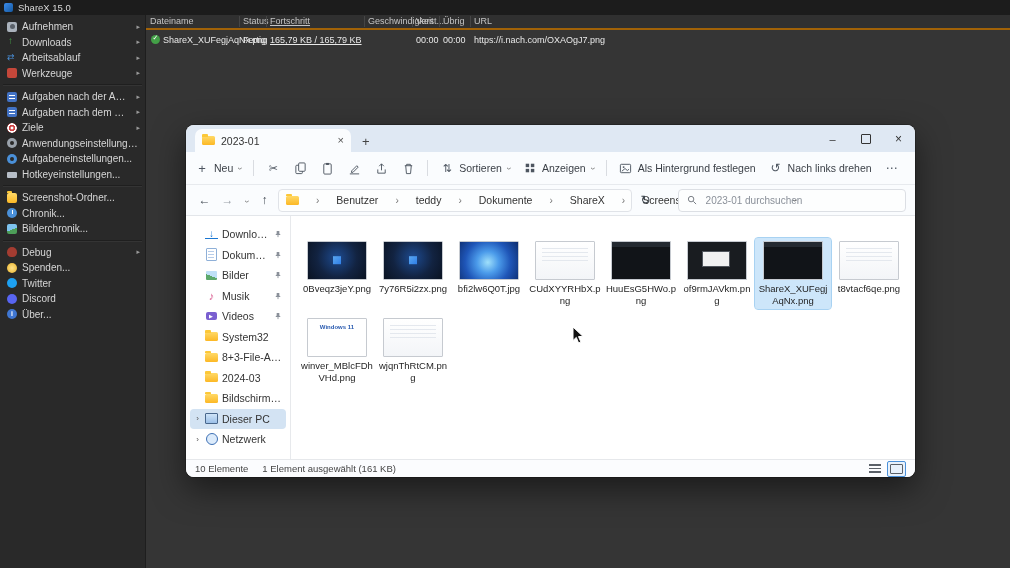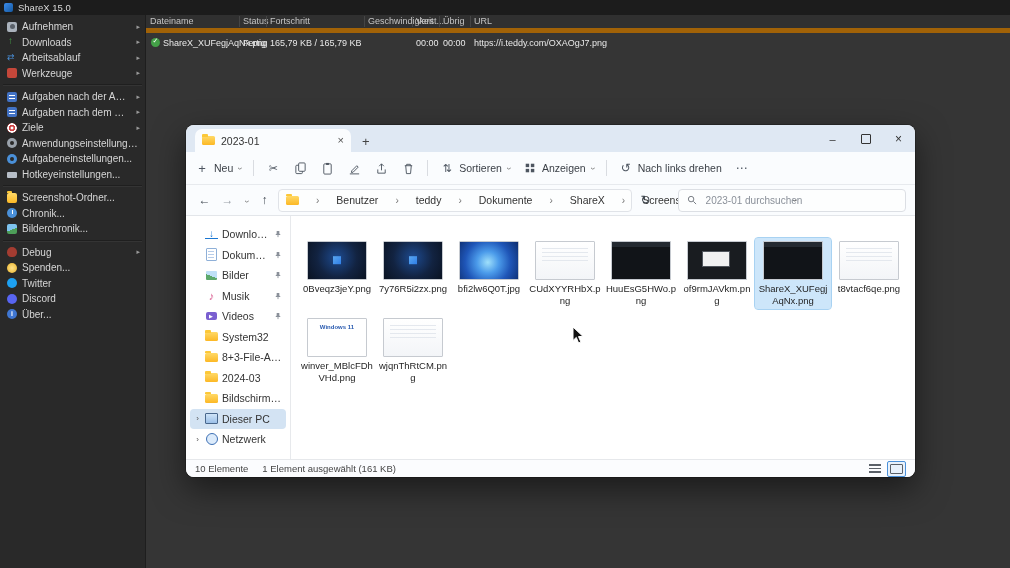--- a/index.html
+++ b/index.html
@@ -46,32 +46,32 @@
   .smi.clock::after{content:"";position:absolute;left:4.5px;top:2px;width:1px;height:3.5px;background:#fff;}
   .smi.image{background:linear-gradient(160deg,#7ec3ef 55%,#4d9e58 55%);}
   .smi.bug{border-radius:50% 50% 42% 42%;background:#a33c31;}
   .smi.coin{border-radius:50%;background:radial-gradient(circle,#ffe28a,#e8b22a);}
   .smi.twitter{border-radius:50%;background:#1da1f2;}
   .smi.discord{border-radius:50%;background:#5865f2;}
   .smi.info{border-radius:50%;background:#3f76d1;}
   .smi.info::after{content:"i";position:absolute;left:4px;top:0.5px;color:#fff;font-size:7px;font-weight:bold;}
 
   .sx-list{position:absolute;left:146px;top:15px;right:0;bottom:0;background:#353535;z-index:0;}
-  .sx-list-header{position:relative;height:13px;background:#303030;border-bottom:5px solid #a16207;
+  .sx-list-header{position:relative;height:13px;background:#303030;border-bottom:2px solid #a16207;
     font-size:9px;color:#c4c4c4;}
   .sx-list-header span{position:absolute;top:1px;white-space:nowrap;}
   .hsep{position:absolute;top:1px;width:1px;height:11px;background:#454545;}
   .sx-row{position:relative;height:14px;margin-top:4px;font-size:9px;color:#e9e9e9;}
   .sx-row span{position:absolute;top:1px;white-space:nowrap;}
   .check-ic{position:absolute;left:5px;top:1px;width:9px;height:9px;border-radius:50%;background:#43a047;}
   .check-ic::after{content:"✓";position:absolute;left:1.5px;top:-1px;color:#fff;font-size:7px;}
 
   
   .c-name{left:4px;} .c-namev{left:17px;}
-  .c-status{left:97px;} .c-prog{left:124px;} .c-speed{left:222px;}
+  .c-status{left:97px;} .c-prog{left:124px;text-decoration:underline;} .c-speed{left:222px;}
   .c-elapsed{left:270px;} .c-left{left:297px;} .c-url{left:328px;}
   .s1{left:93px;} .s2{left:120px;} .s3{left:218px;} .s4{left:266px;} .s5{left:293px;} .s6{left:324px;}
 
   
   .explorer{position:absolute;left:186px;top:125px;width:729px;height:352px;z-index:5;
     border-radius:8px;overflow:hidden;background:#fff;display:flex;flex-direction:column;
     box-shadow:0 12px 32px rgba(0,0,0,.5),0 0 0 1px rgba(20,20,20,.35);}
   .x-tabbar{height:27px;background:#dfe8f3;display:flex;align-items:flex-end;padding-left:9px;position:relative;flex:none;}
   .x-tab{width:142px;height:23px;background:#fafcfe;border-radius:7px 7px 0 0;
     display:flex;align-items:center;gap:6px;padding:0 7px;font-size:10.5px;color:#333;}
@@ -289,21 +289,21 @@
     <i class="hsep s6"></i>
   </div>
   <div class="sx-row">
     <span class="check-ic"></span>
     <span class="c-namev">ShareX_XUFegjAqNx.png</span>
     <span class="c-status">Fertig</span>
     <span class="c-prog">165,79 KB / 165,79 KB</span>
     <span class="c-speed"></span>
     <span class="c-elapsed">00:00</span>
     <span class="c-left">00:00</span>
-    <span class="c-url">https://i.teddy.com/OXAOgJ7.png</span>
+    <span class="c-url">https://i.nach.com/OXAOgJ7.png</span>
   </div>
 </div>
 
 <div class="explorer">
 
   <div class="x-tabbar">
     <div class="x-tab">
       <span class="si si-folder"></span>
       <span class="lbl">2023-01</span>
       <span class="tab-close"></span>
@@ -377,20 +377,30 @@
             <rect x="2" y="2" width="4" height="4" fill="#4d5560"></rect>
             <rect x="8" y="2" width="4" height="4" fill="#4d5560"></rect>
             <rect x="2" y="8" width="4" height="4" fill="#4d5560"></rect>
             <rect x="8" y="8" width="4" height="4" fill="#4d5560"></rect>
           </svg>
         </span>
       <span>Anzeigen</span>
       <span class="chev"></span>
     </button>
     <span class="tsep"></span>
+    <button class="tbtn">
+      <span class="gi">
+          <svg width="13" height="13" viewBox="0 0 14 14">
+            <rect x="1.5" y="2.5" width="11" height="9" rx="1" fill="none" stroke="#4d5560"></rect>
+            <circle cx="5" cy="5.5" r="1" fill="#4d5560"></circle>
+            <path d="M3 10 L6.5 7 L9 9.2 L10.8 7.8" fill="none" stroke="#4d5560"></path>
+          </svg>
+        </span>
+      <span>Als Hintergrund festlegen</span>
+    </button>
     <button class="tbtn">
       <span class="gi gi-rotl"></span>
       <span>Nach links drehen</span>
     </button>
     <button class="tbtn">
         <span class="gi gi-more"></span>
       </button>
   </div>
 
   <div class="x-addrrow">

